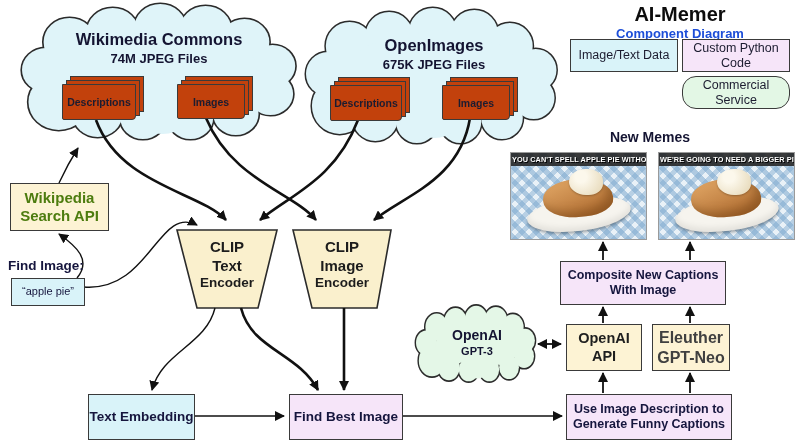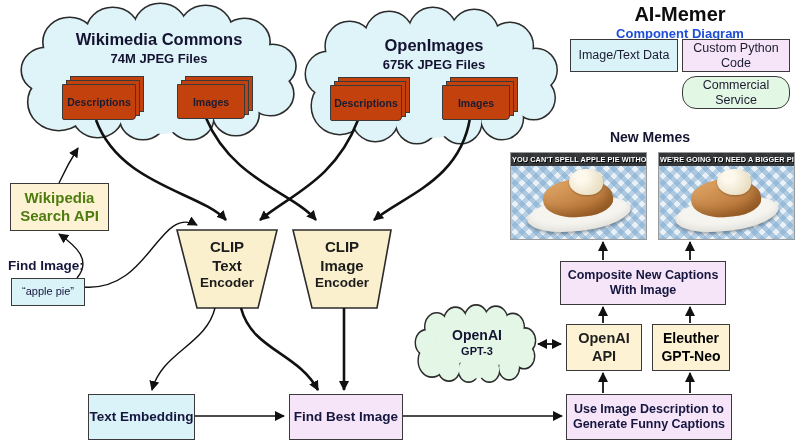--- a/index.html
+++ b/index.html
@@ -202,21 +202,21 @@
     <span>Use Image Description to</span>
     <span>Generate Funny Captions</span>
   </div>
 
   <div class="abs cloud-title oa-title">OpenAI</div>
   <div class="abs cloud-title oa-sub">GPT-3</div>
   <div class="box c-yellow" style="left:566px;top:324px;width:74px;height:45px;font-size:14.5px;color:#1f1f1f;">
     <span>OpenAI</span>
     <span>API</span>
   </div>
-  <div class="box c-yellow" style="left:652px;top:324px;width:76px;height:45px;font-size:14px;color:#000000;">
+  <div class="box c-yellow" style="left:652px;top:324px;width:76px;height:45px;font-size:16px;color:#404040;">
     <span>Eleuther</span>
     <span>GPT-Neo</span>
   </div>
   <div class="box c-purple" style="left:560px;top:261px;width:164px;height:42px;font-size:12.5px;">
     <span>Composite New Captions</span>
     <span>With Image</span>
   </div>
 
   <div class="abs new-memes">New Memes</div>
   <div class="meme" style="left:510px;top:152px;">

